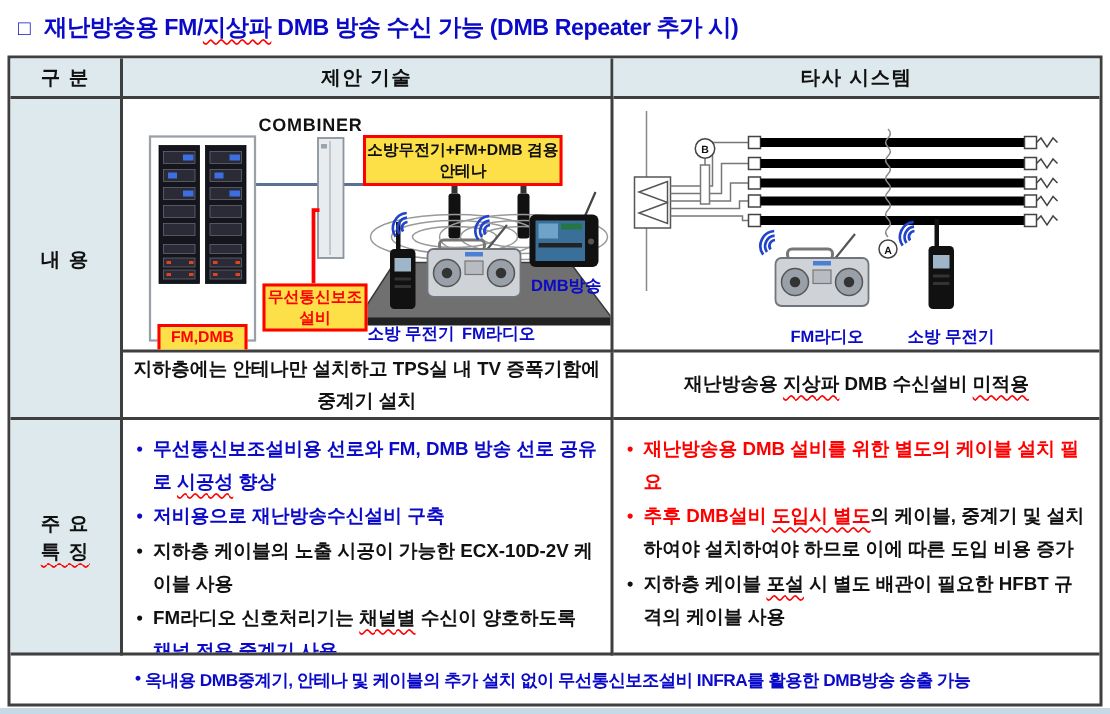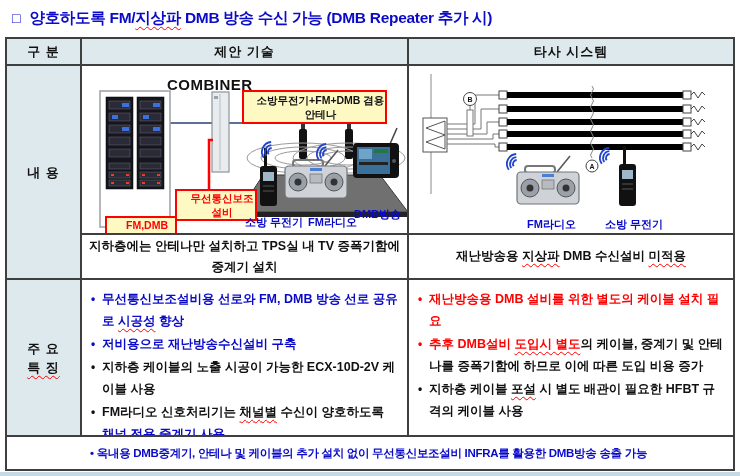--- a/index.html
+++ b/index.html
@@ -27,32 +27,32 @@
   .c-blue{color:#0a0ac8;}
   .c-red{color:#ff0000;}
   .c-black{color:#111;}
   .sq{text-decoration-line:underline;text-decoration-style:wavy;text-decoration-color:#ff0000;text-decoration-thickness:1px;text-underline-offset:3px;}
   .effect-content{display:flex;align-items:center;font-size:11.5px;letter-spacing:-0.3px;padding-left:8px;white-space:nowrap;}
   .effect-content .blt2{margin-right:3px;color:#0a0ac8;}
   
   .diag{position:relative;}
   .diag svg{position:absolute;left:0;top:0;}
   .dlabel{position:absolute;font-size:11px;color:#0a0ac8;white-space:nowrap;}
-  .redbox{position:absolute;border:2px solid #ff0000;background:#fef9c3;text-align:center;font-size:10.5px;line-height:14px;display:flex;flex-direction:column;align-items:center;justify-content:center;padding-left:12px;}
-  .combiner-txt{position:absolute;font-size:15px;color:#111;letter-spacing:0.5px;}
+  .redbox{position:absolute;border:2px solid #ff0000;background:#fde047;text-align:center;font-size:10.5px;line-height:14px;display:flex;flex-direction:column;align-items:center;justify-content:center;}
+  .combiner-txt{position:absolute;font-size:12px;color:#111;letter-spacing:0.5px;}
   .bottom-strip{position:absolute;left:0;top:472px;width:740px;height:4px;background:#c7d9e5;}
 </style>
 </head>
 <body>
 
 <div class="page">
 
   <div class="title-row">
     <span class="title-sq">□</span>
-    <span class="title-text"><span>양호하도록 FM/</span><span class="sq">지상파</span><span> DMB 방송 수신 가능 (DMB Repeater 추가 시)</span></span>
+    <span class="title-text"><span>재난방송용 FM/</span><span class="sq">지상파</span><span> DMB 방송 수신 가능 (DMB Repeater 추가 시)</span></span>
   </div>
 
   <div class="tbl">
 
     <div class="cell hdr br bb" style="grid-column:1;grid-row:1;">구  분</div>
     <div class="cell hdr br bb" style="grid-column:2;grid-row:1;">제안 기술</div>
     <div class="cell hdr bb" style="grid-column:3;grid-row:1;">타사 시스템</div>
 
     <div class="cell lbl br bb" style="grid-column:1;grid-row:2/4;">내  용</div>
 
@@ -181,21 +181,21 @@
         <span>FM,DMB</span>
           <span>신호처리기</span>
       </div>
       <div class="redbox" style="left:93px;top:123px;width:66px;height:28px;color:#ff0000;">
         <span>무선통신보조</span>
           <span>설비</span>
       </div>
       <div class="redbox" style="left:160px;top:24px;width:129px;height:30px;color:#111;">소방무전기+FM+DMB 겸용 안테나</div>
       <div class="dlabel" style="left:163px;top:149px;">소방 무전기</div>
       <div class="dlabel" style="left:226px;top:149px;">FM라디오</div>
-      <div class="dlabel" style="left:272px;top:117px;margin-top:24px;">DMB방송</div>
+      <div class="dlabel" style="left:272px;top:117px;">DMB방송</div>
     </div>
 
     <div class="cell diag bb" style="grid-column:3;grid-row:2;">
       <svg width="324" height="169" viewBox="0 0 324 169">
 
         <line x1="22" y1="8" x2="22" y2="128" stroke="#888" stroke-width="1"></line>
         <g>
           <rect x="14" y="52" width="24" height="34" fill="#fff" stroke="#555" stroke-width="1"></rect>
           <polygon points="36,55 17,62 36,69" fill="#fff" stroke="#555" stroke-width="1"></polygon>
           <polygon points="36,69 17,76 36,83" fill="#fff" stroke="#555" stroke-width="1"></polygon>
@@ -309,21 +309,21 @@
         <li class="feat"><span class="blt c-blue">•</span><span><span class="c-blue">무선통신보조설비용 선로와 FM, DMB 방송 선로 공유로 </span><span class="c-blue sq">시공성</span><span class="c-blue"> 향상</span></span></li>
         <li class="feat"><span class="blt c-blue">•</span><span><span class="c-blue">저비용으로 재난방송수신설비 구축</span></span></li>
         <li class="feat"><span class="blt c-black">•</span><span><span class="c-black">지하층 케이블의 노출 시공이 가능한 ECX-10D-2V 케이블 사용</span></span></li>
         <li class="feat"><span class="blt c-black">•</span><span><span class="c-black">FM라디오 신호처리기는 </span><span class="c-black sq">채널별</span><span class="c-black"> 수신이 양호하도록 </span><span class="c-blue">채널 전용 중계기 사용</span></span></li>
       </ul>
     </div>
 
     <div class="cell features bb" style="grid-column:3;grid-row:4;">
       <ul class="flist">
         <li class="feat"><span class="blt c-red">•</span><span><span class="c-red">재난방송용 DMB 설비를 위한 별도의 케이블 설치 필요</span></span></li>
-        <li class="feat"><span class="blt c-red">•</span><span><span class="c-red">추후 DMB설비 </span><span class="c-red sq">도입시 별도</span><span class="c-black">의 케이블, 중계기 및 안테나를 증폭기함에 하므로 이에 따른 도입 비용 증가</span></span></li>
+        <li class="feat"><span class="blt c-red">•</span><span><span class="c-red">추후 DMB설비 </span><span class="c-red sq">도입시 별도</span><span class="c-black">의 케이블, 중계기 및 설치하여야 설치하여야 하므로 이에 따른 도입 비용 증가</span></span></li>
         <li class="feat"><span class="blt c-black">•</span><span><span class="c-black">지하층 케이블 </span><span class="c-black sq">포설</span><span class="c-black"> 시 별도 배관이 필요한 HFBT 규격의 케이블 사용</span></span></li>
       </ul>
     </div>
 
     <div class="cell lbl br" style="grid-column:1;grid-row:5;font-size:12px;letter-spacing:0;margin-top:48px;">적용 효과</div>
     <div class="cell effect-content" style="grid-column:2/4;grid-row:5;">
       <span class="blt2">•</span>
       <span class="c-blue">옥내용 DMB중계기, 안테나 및 케이블의 추가 설치 없이 무선통신보조설비 INFRA를 활용한 DMB방송 송출 가능</span>
     </div>
 

